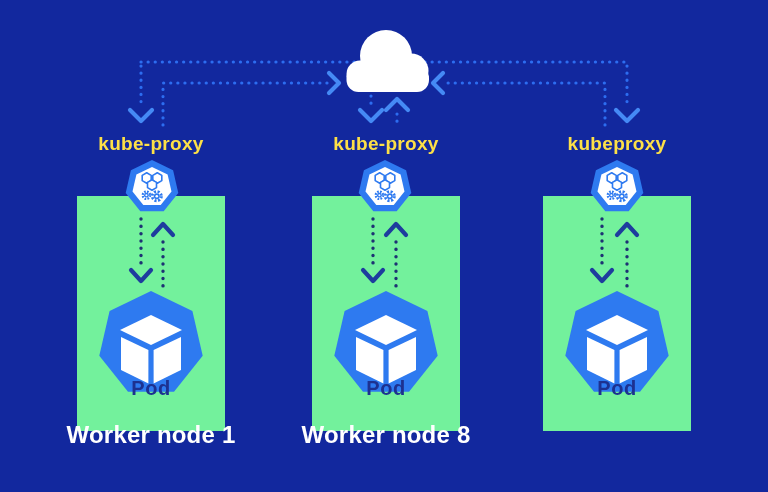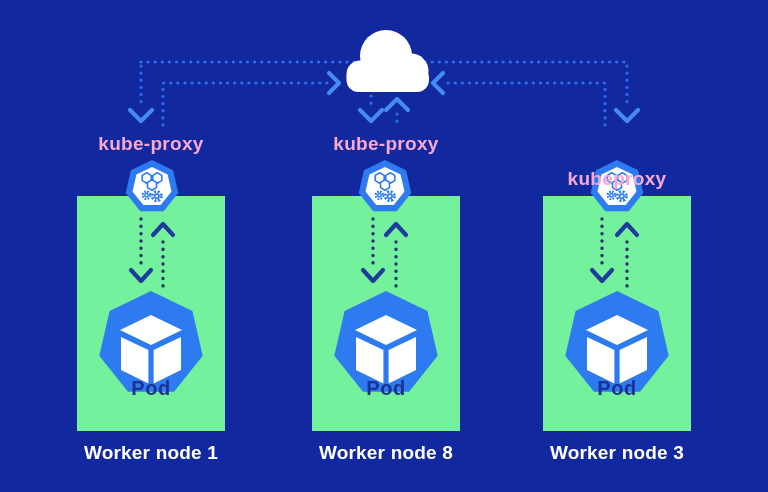--- a/index.html
+++ b/index.html
@@ -23,36 +23,36 @@
     position:absolute;left:0;top:0;z-index:2;
     pointer-events:none;
   }
   .label{
     position:absolute;z-index:3;
     text-align:center;white-space:nowrap;
   }
   .proxy-label{
     width:200px;top:133px;
     font-size:19px;font-weight:600;letter-spacing:.3px;
-    color:#f9a8d4;
+    color:#fde047;
   }
   #proxy1-label{left:51px;}
   #proxy2-label{left:286px;}
-  #proxy3-label{left:517px;margin-top:35px;}
+  #proxy3-label{left:517px;}
   .pod-label{
     width:120px;top:377px;
     font-size:20px;font-weight:600;letter-spacing:.5px;
     color:#1d3190;
   }
   #pod1-label{left:91px;}
   #pod2-label{left:326px;}
   #pod3-label{left:557px;}
   .worker-label{
-    width:200px;top:442px;
-    font-size:19px;font-weight:700;letter-spacing:.2px;
+    width:200px;top:421px;
+    font-size:24px;font-weight:700;letter-spacing:.2px;
     color:#ffffff;
   }
   #worker1-label{left:51px;}
   #worker2-label{left:286px;}
   #worker3-label{left:517px;}
 </style>
 </head>
 <body>
 
 <div id="stage">
@@ -148,15 +148,14 @@
   <div class="label proxy-label" id="proxy1-label">kube-proxy</div>
   <div class="label proxy-label" id="proxy2-label">kube-proxy</div>
   <div class="label proxy-label" id="proxy3-label">kubeproxy</div>
 
   <div class="label pod-label" id="pod1-label">Pod</div>
   <div class="label pod-label" id="pod2-label">Pod</div>
   <div class="label pod-label" id="pod3-label">Pod</div>
 
   <div class="label worker-label" id="worker1-label">Worker node 1</div>
   <div class="label worker-label" id="worker2-label">Worker node 8</div>
-  <div class="label worker-label" id="worker3-label">Worker node 3</div>
 
 </div>
 
 </body></html>

